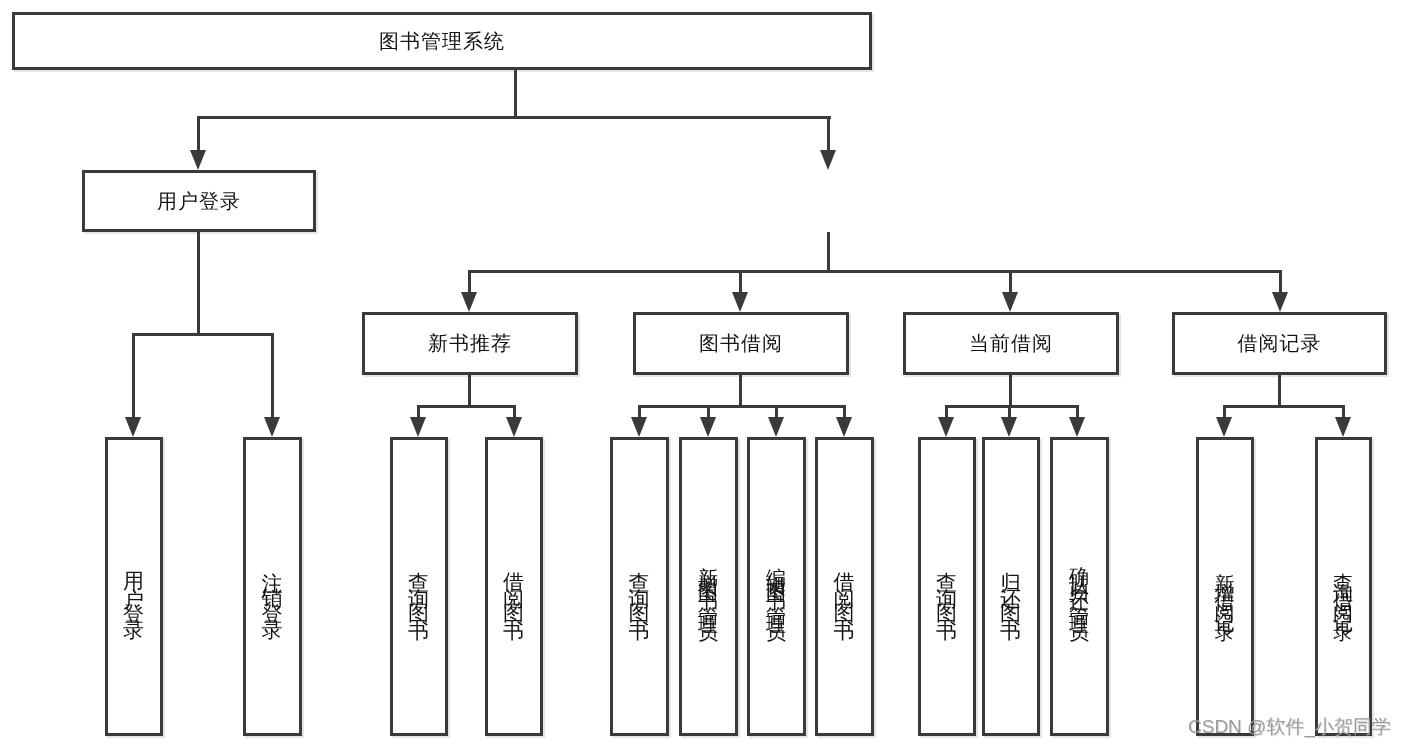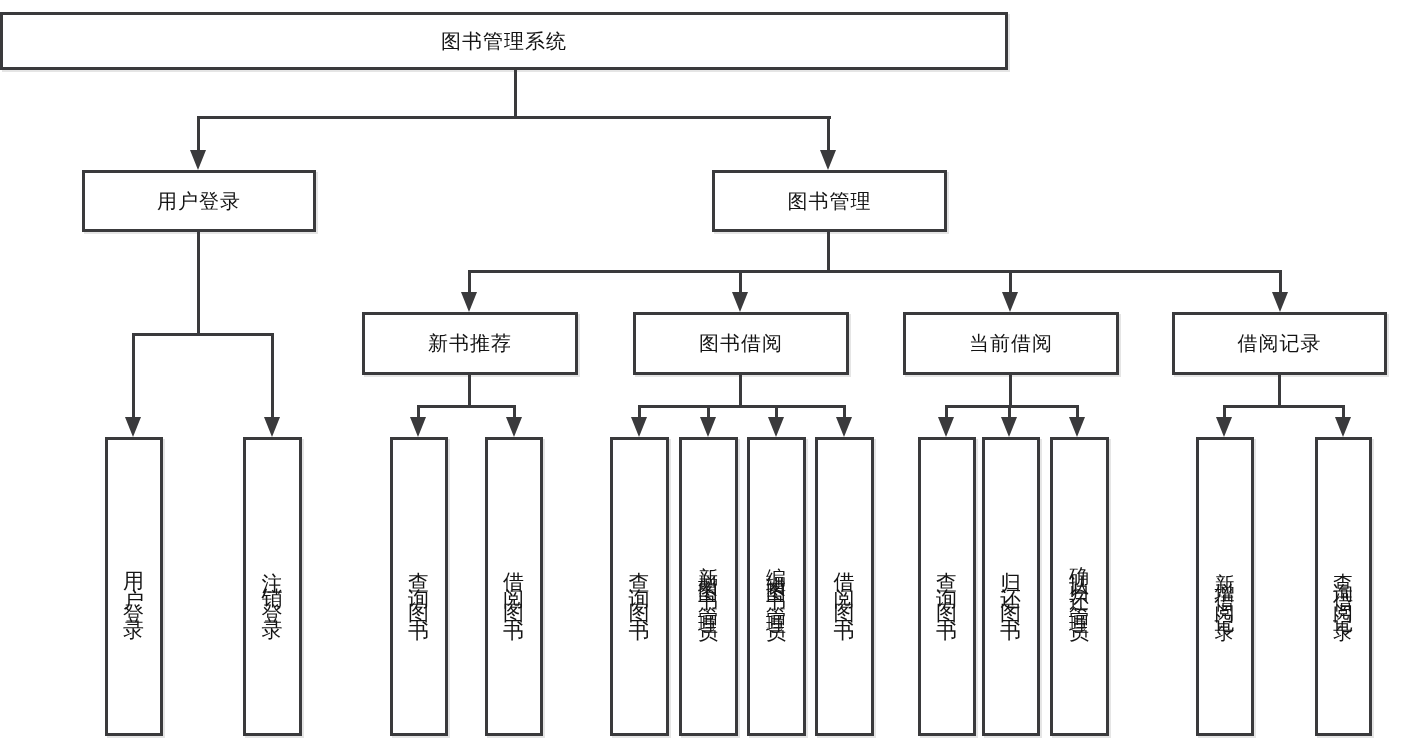--- a/index.html
+++ b/index.html
@@ -40,36 +40,33 @@
     position:absolute;left:1188px;top:714px;
     font-size:19px;color:var(--wm);white-space:nowrap;
     text-shadow:1px 1px 0 rgba(0,0,0,0.12);
   }
 </style>
 </head>
 <body>
 
 <div id="stage">
 
-  <div class="bx" style="left:0;top:12px;width:1008px;height:58px">
+  <div class="bx" style="left:12px;top:12px;width:860px;height:58px">
     <span class="lbl">图书管理系统</span>
   </div>
 
   <div class="vl" style="left:514px;top:70px;height:49px"></div>
   <div class="hl" style="left:197px;top:116px;width:634px"></div>
   <div class="ar" style="left:197px;top:116px;height:36px"></div>
   <div class="tr" style="left:190px;top:150px"></div>
   <div class="ar" style="left:827px;top:116px;height:36px"></div>
   <div class="tr" style="left:820px;top:150px"></div>
 
   <div class="bx" style="left:82px;top:170px;width:234px;height:62px">
     <span class="lbl">用户登录</span>
-  </div>
-  <div class="bx" style="left:712px;top:170px;width:235px;height:62px">
-    <span class="lbl">图书管理</span>
   </div>
 
   <div class="vl" style="left:197px;top:232px;height:104px"></div>
   <div class="hl" style="left:132px;top:333px;width:142px"></div>
   <div class="ar" style="left:132px;top:333px;height:87px"></div>
   <div class="tr" style="left:125px;top:417px"></div>
   <div class="ar" style="left:271px;top:333px;height:87px"></div>
   <div class="tr" style="left:264px;top:417px"></div>
 
   <div class="vl" style="left:827px;top:232px;height:41px"></div>
@@ -167,13 +164,14 @@
     <span class="vlb s9">确认归还（管理员）</span>
   </div>
 
   <div class="bx" style="left:1196px;top:437px;width:58px;height:299px">
     <span class="vlb s6">新增借阅记录</span>
   </div>
   <div class="bx" style="left:1315px;top:437px;width:57px;height:299px">
     <span class="vlb s6">查询借阅记录</span>
   </div>
 
+  <div class="wm">CSDN @软件_小贺同学</div>
 </div>
 
 </body></html>

